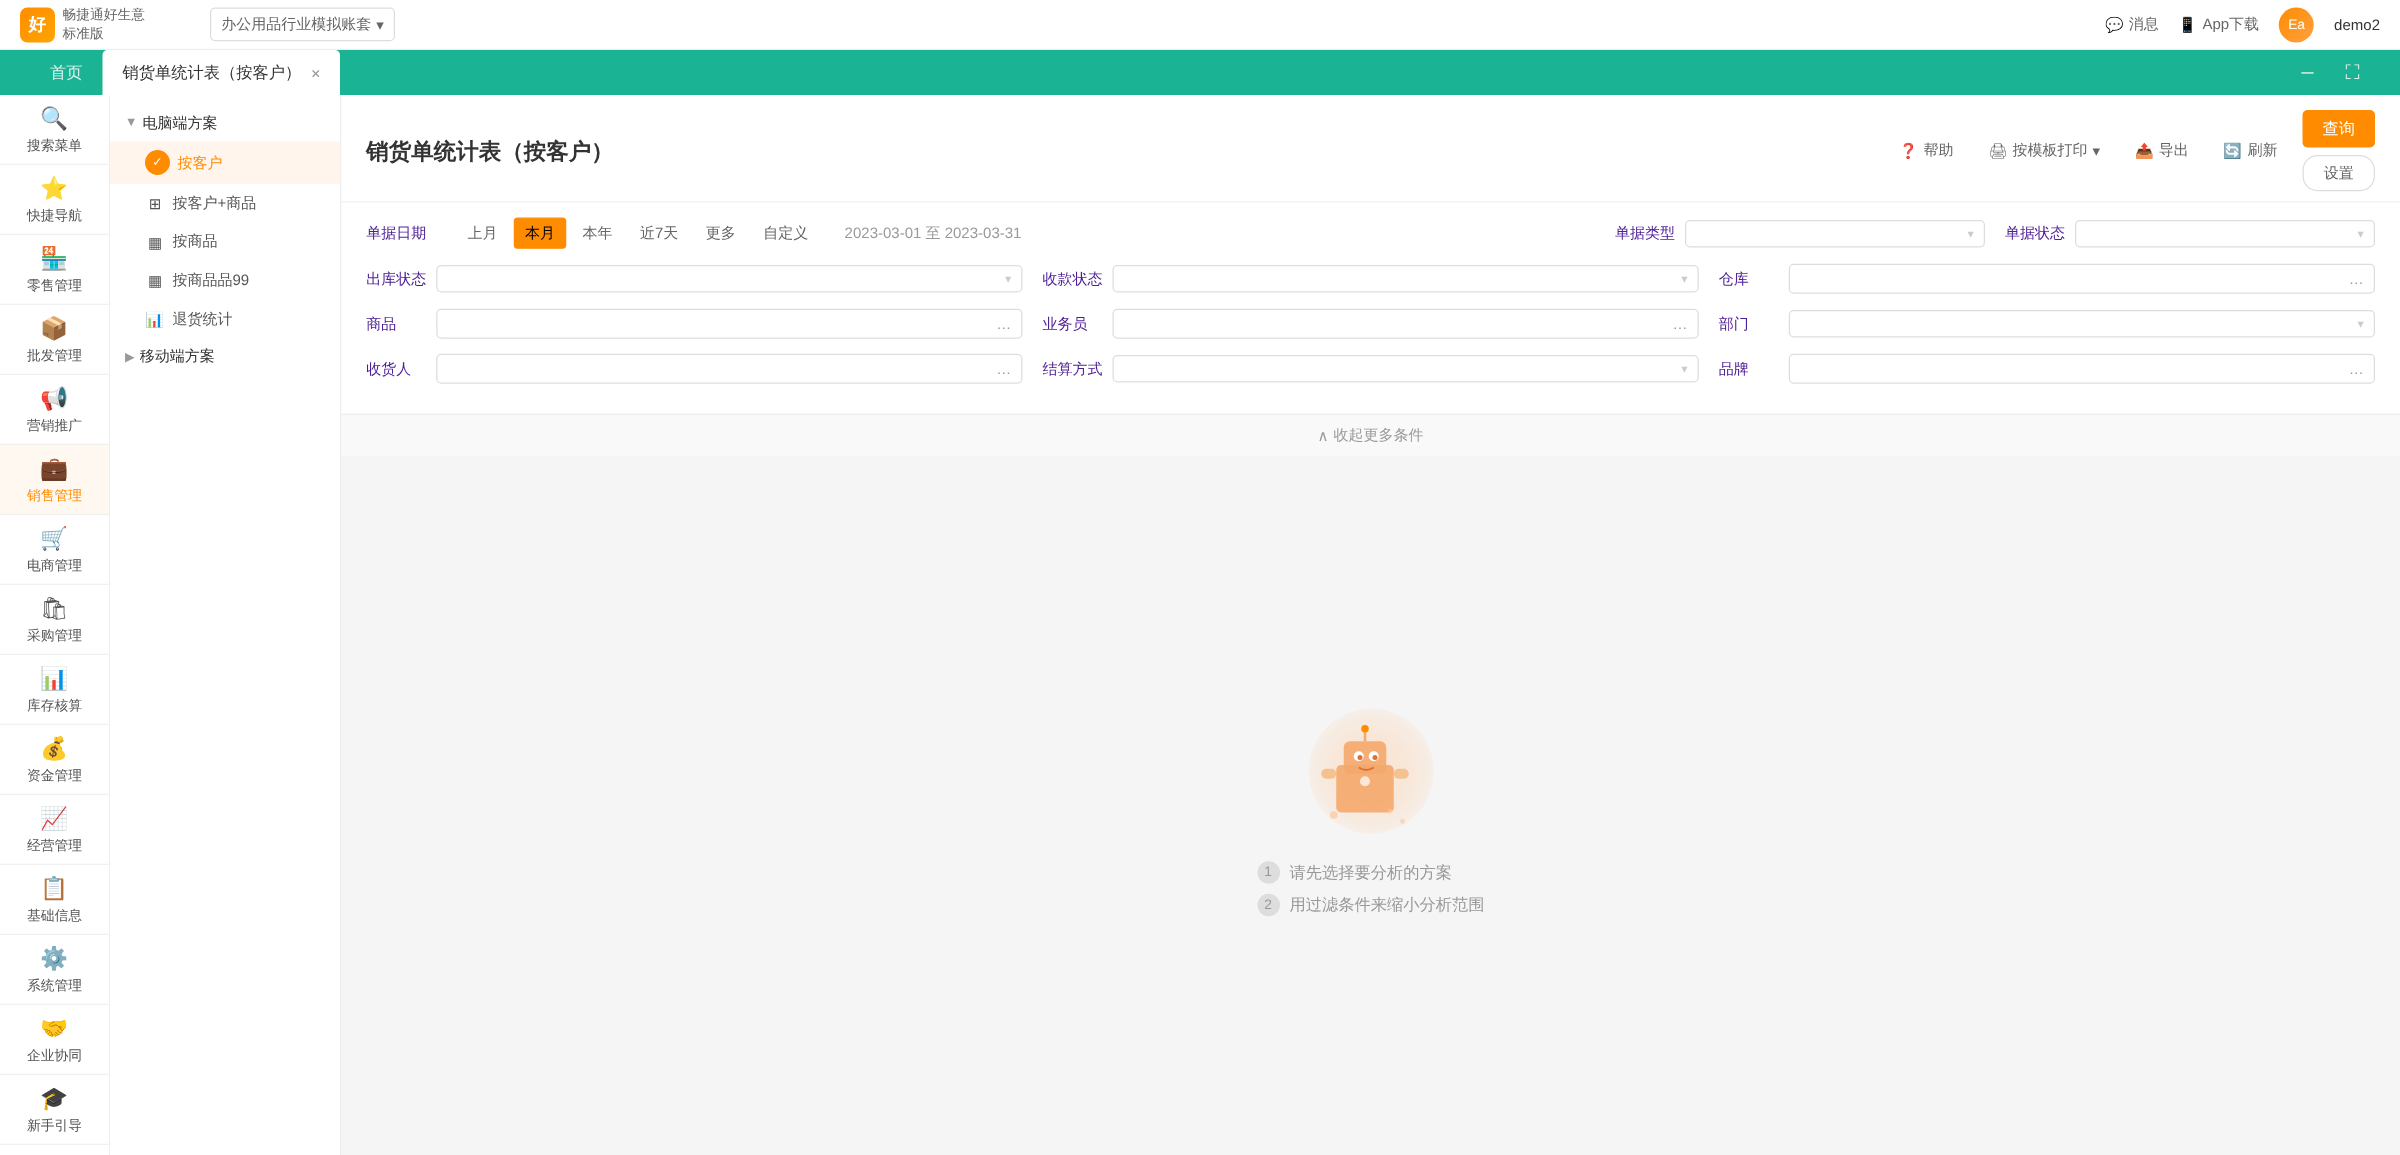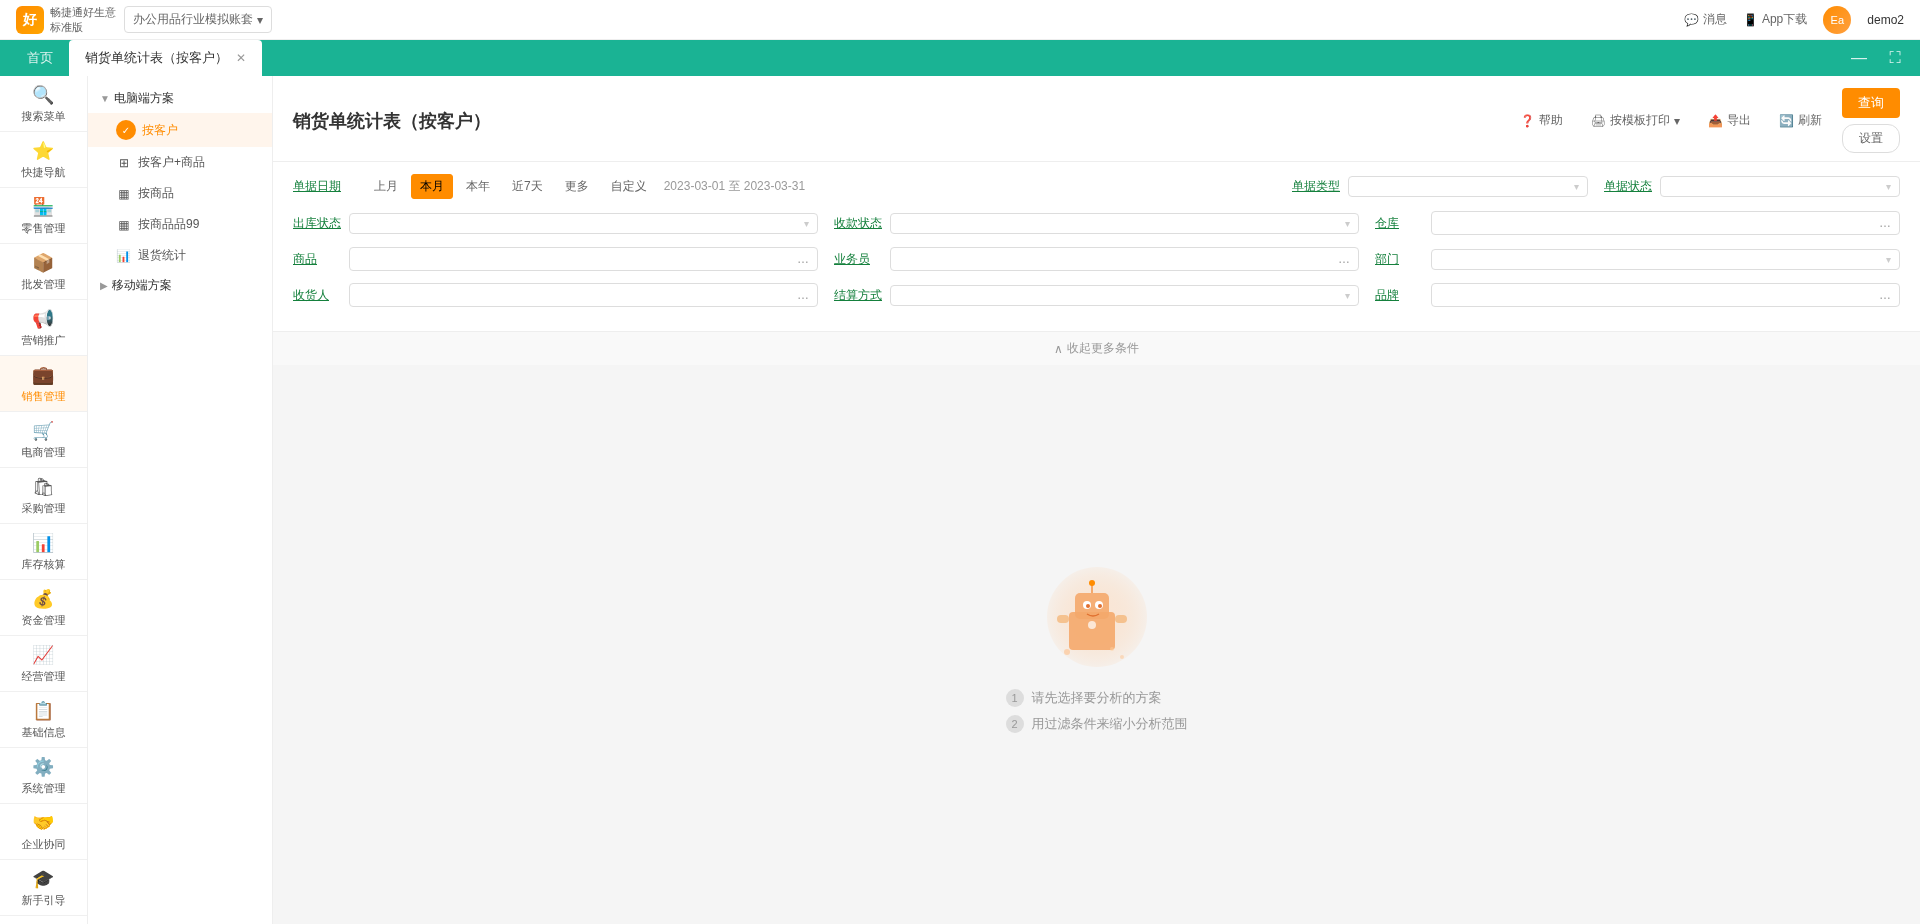--- a/index.html
+++ b/index.html
@@ -46,20 +46,21 @@
     .app-selector {
       display: flex;
       align-items: center;
       gap: 4px;
       padding: 4px 8px;
       border: 1px solid #ddd;
       border-radius: 4px;
       cursor: pointer;
       font-size: 12px;
       color: #666;
+      margin-left: 44px;
     }
     .top-header-right {
       display: flex;
       align-items: center;
       gap: 16px;
     }
     .header-action {
       display: flex;
       align-items: center;
       gap: 4px;
@@ -80,23 +81,24 @@
       cursor: pointer;
     }
     .username { font-size: 12px; color: #333; cursor: pointer; }
 
     
     .tab-bar {
       background: #1ab394;
       height: 36px;
       display: flex;
       align-items: center;
-      padding: 0 11px;
+      padding: 0 24px;
       gap: 0;
       flex-shrink: 0;
+      font-family: Liberation Mono, monospace;
     }
     .tab-item {
       height: 36px;
       display: flex;
       align-items: center;
       padding: 0 16px;
       font-size: 13px;
       cursor: pointer;
       color: rgba(255,255,255,0.85);
       position: relative;
@@ -322,24 +324,23 @@
     }
     .filter-row {
       display: flex;
       align-items: center;
       gap: 16px;
       margin-bottom: 12px;
     }
     .filter-row:last-child { margin-bottom: 0; }
     .filter-label {
       font-size: 12px;
-      color: #15803d;
+      color: #4c1d95;
       white-space: nowrap;
       min-width: 56px;
-      text-decoration: underline;
     }
     .filter-date-group {
       display: flex;
       align-items: center;
       gap: 4px;
     }
     .date-btn {
       padding: 3px 8px;
       border-radius: 3px;
       font-size: 12px;
@@ -348,21 +349,21 @@
       color: #666;
     }
     .date-btn.active {
       background: #ff8c00;
       color: #000000;
       border-color: #ff8c00;
     }
     .date-range-text {
       font-size: 12px;
       color: #999;
-      margin-left: 4px;
+      margin-left: 16px;
     }
     .filter-select {
       display: flex;
       align-items: center;
       border: 1px solid #ddd;
       border-radius: 4px;
       padding: 4px 8px;
       min-width: 200px;
       cursor: pointer;
       font-size: 12px;

